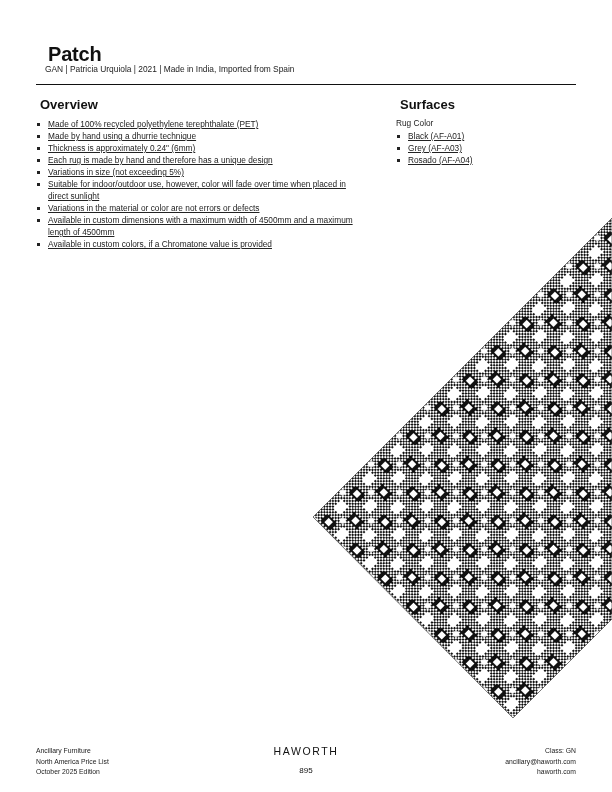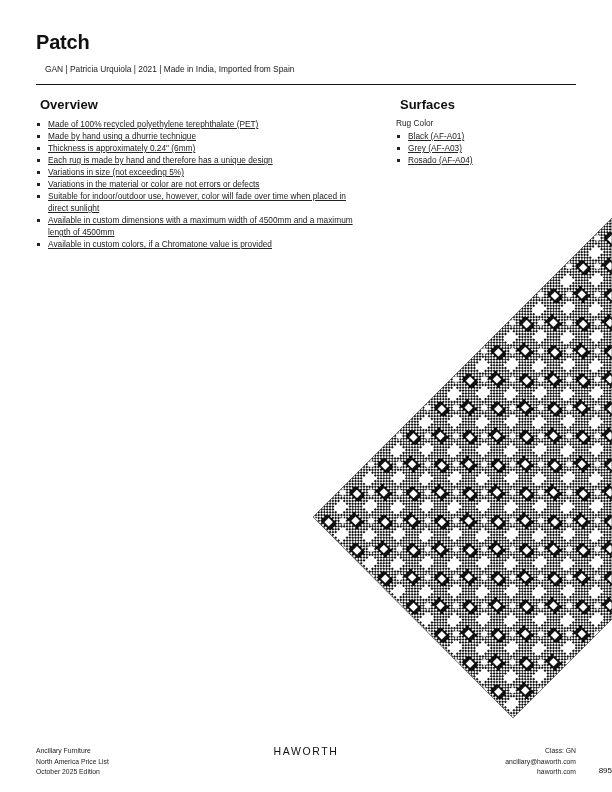--- a/index.html
+++ b/index.html
@@ -1,52 +1,52 @@
 <!DOCTYPE html>
 <html><head>
 <meta charset="utf-8">
 <style>
   html, body { margin: 0; padding: 0; background: #ffffff; }
   body { width: 612px; height: 792px; position: relative; overflow: hidden;
          font-family: "Liberation Sans", "DejaVu Sans", sans-serif; color: #111; }
-  .title { position: absolute; left: 36px; top: 31px; font-size: 20px; font-weight: bold; margin: 0; letter-spacing: -0.2px; }
+  .title { position: absolute; left: 36px; top: 31px; font-size: 20px; font-weight: bold; margin: 12px; letter-spacing: -0.2px; }
   .subtitle { position: absolute; left: 36px; top: 64px; font-size: 8.4px; color: #222; margin-left: 9px; }
   .rule { position: absolute; left: 36px; top: 84px; width: 540px; height: 1px; background: #111; }
   .h2 { position: absolute; font-size: 13px; font-weight: bold; margin: 4px; }
   .overview-h { left: 36px; top: 93px; }
   .surfaces-h { left: 396px; top: 93px; }
   ul.bullets { position: absolute; margin: 0; padding: 0; list-style: none; font-size: 8.3px; line-height: 12px; color: #222; text-decoration: underline; }
   ul.bullets li { position: relative; padding-left: 12px; }
   ul.bullets li::before { content: ""; position: absolute; left: 1px; top: 5px; width: 3px; height: 3px; background: #222; }
   .overview-list { left: 36px; top: 118px; width: 320px; }
   .surf-label { position: absolute; left: 396px; top: 118px; font-size: 8.3px; color: #222; }
   .surfaces-list { left: 396px; top: 130px; width: 200px; }
   .rug { position: absolute; left: 0; top: 0; }
   .footer-left, .footer-right { position: absolute; top: 746px; font-size: 6.8px; line-height: 10.5px; color: #222; }
   .footer-left { left: 36px; }
   .footer-right { right: 36px; text-align: right; }
   .logo { position: absolute; left: 0; width: 612px; top: 745px; text-align: center; font-size: 10.5px; letter-spacing: 1.6px; color: #111; }
-  .page-num { position: absolute; left: 0; width: 612px; top: 766px; text-align: right; font-size: 8px; color: #111; }
+  .page-num { position: absolute; left: 0; width: 612px; top: 766px; text-align: center; font-size: 8px; color: #111; }
 </style>
 </head>
 <body>
 
 <h1 class="title">Patch</h1>
 <div class="subtitle">GAN | Patricia Urquiola | 2021 | Made in India, Imported from Spain</div>
 <div class="rule"></div>
 
 <h2 class="h2 overview-h">Overview</h2>
 <ul class="bullets overview-list">
   <li>Made of 100% recycled polyethylene terephthalate (PET)</li>
   <li>Made by hand using a dhurrie technique</li>
   <li>Thickness is approximately 0.24" (6mm)</li>
   <li>Each rug is made by hand and therefore has a unique design</li>
   <li>Variations in size (not exceeding 5%)</li>
+  <li>Suitable for indoor/outdoor use, however, color will fade over time when placed in direct sunlight</li>
   <li>Variations in the material or color are not errors or defects</li>
-  <li>Suitable for indoor/outdoor use, however, color will fade over time when placed in direct sunlight</li>
   <li>Available in custom dimensions with a maximum width of 4500mm and a maximum length of 4500mm</li>
   <li>Available in custom colors, if a Chromatone value is provided</li>
 </ul>
 
 <h2 class="h2 surfaces-h">Surfaces</h2>
 <div class="surf-label">Rug Color</div>
 <ul class="bullets surfaces-list">
   <li>Black (AF-A01)</li>
   <li>Grey (AF-A03)</li>
   <li>Rosado (AF-A04)</li>

